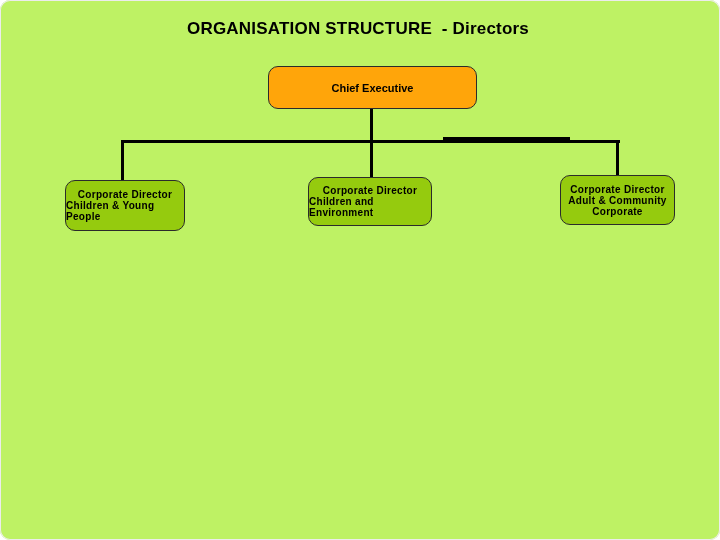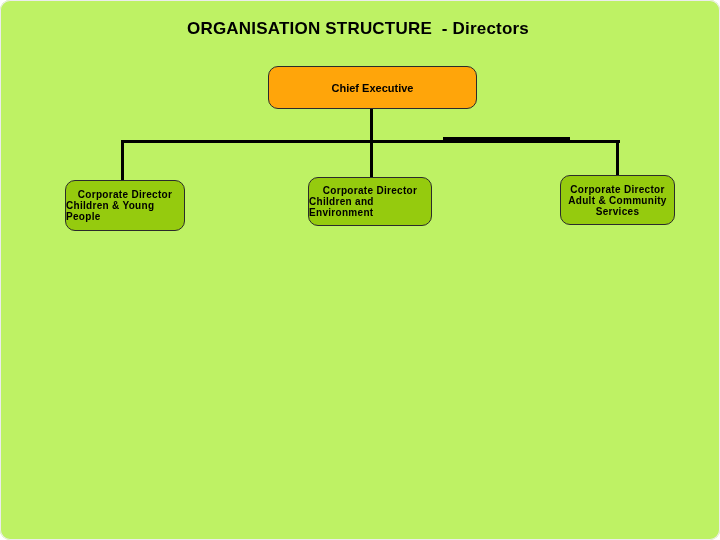--- a/index.html
+++ b/index.html
@@ -99,17 +99,17 @@
 
     <div class="node director d1">
       <div class="node-line">Corporate Director</div>
       <div class="node-line">Children and Environment</div>
       <div class="node-line"></div>
     </div>
 
     <div class="node director d2">
       <div class="node-line">Corporate Director</div>
       <div class="node-line">Adult &amp; Community</div>
-      <div class="node-line">Services</div>
+      <div class="node-line">Corporate</div>
     </div>
 
   </div>
 </div>
 
 </body></html>

